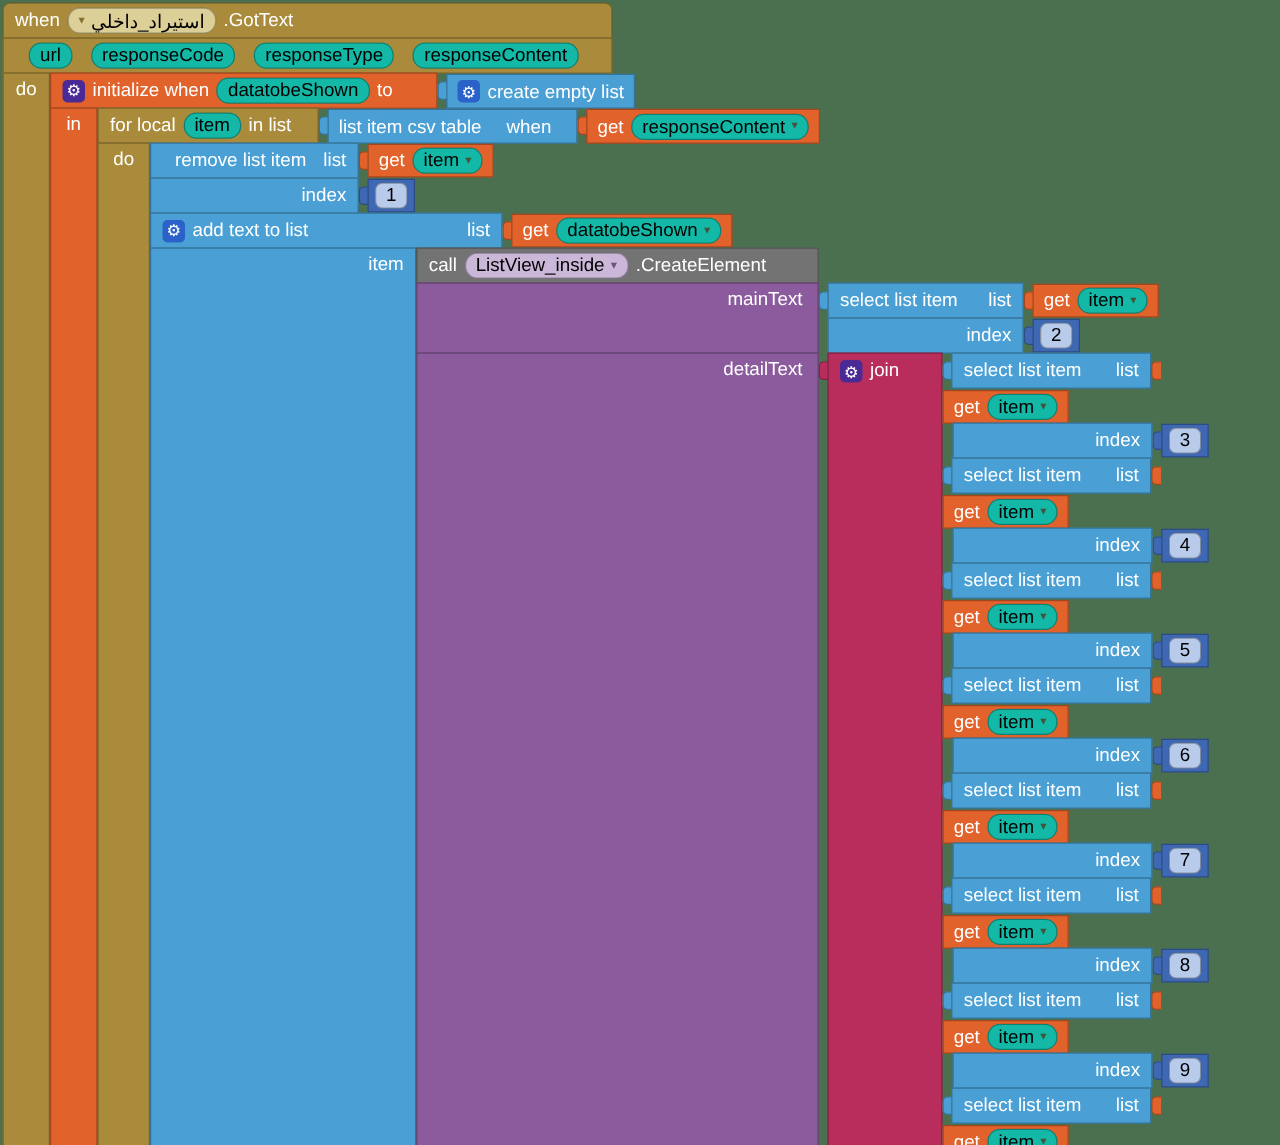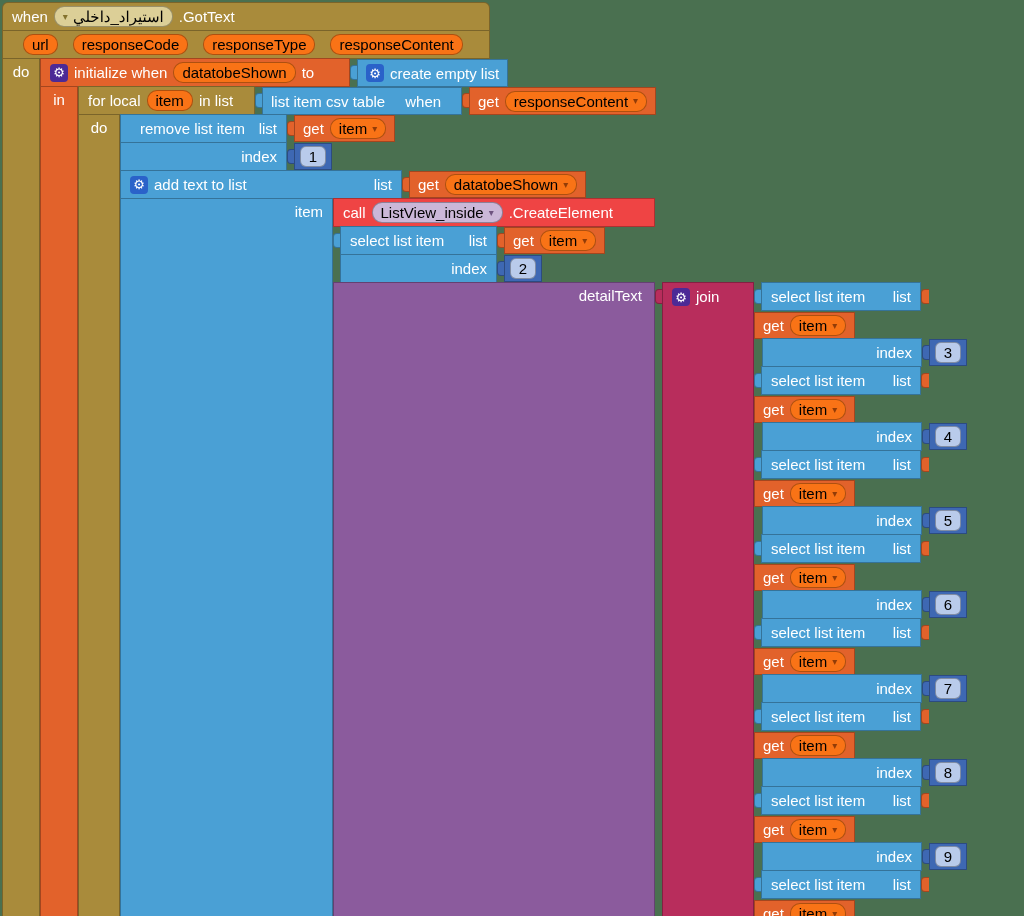--- a/index.html
+++ b/index.html
@@ -8,30 +8,30 @@
   .ws{position:absolute;left:2px;top:2px;}
   
   .rowS{display:flex;align-items:stretch;}
   .rowC{display:flex;align-items:flex-start;}
   .stack>*+*{margin-top:-1px;}
   
   .cell{box-sizing:border-box;border:1px solid rgba(0,0,0,.28);height:29px;
         display:flex;align-items:center;gap:6px;padding:0 9px;white-space:nowrap;flex:none;}
   .tall{height:auto;}
   .gold{background:#a98b3b;} .orange{background:#e2622b;} .blue{background:#4aa0d5;}
-  .purple{background:#ef4444;} .crimson{background:#b82d5c;} .math{background:#3e68b3;}
+  .purple{background:#737373;} .crimson{background:#b82d5c;} .math{background:#3e68b3;}
   .gutter{box-sizing:border-box;border:1px solid rgba(0,0,0,.28);flex:none;
           display:flex;justify-content:center;align-items:flex-start;padding-top:4px;}
   
   .vblk{box-sizing:border-box;height:27px;margin-top:1px;display:inline-flex;align-items:center;gap:6px;
         padding:0 8px;border:1px solid rgba(0,0,0,.28);white-space:nowrap;flex:none;}
   .plug{box-sizing:border-box;width:8px;height:15px;border-radius:4px 0 0 4px;flex:none;
         border:1px solid rgba(0,0,0,.28);border-right:none;margin-right:-1px;margin-top:7px;}
   
-  .pill{box-sizing:border-box;display:inline-flex;align-items:center;gap:5px;background:#f97316;
+  .pill{box-sizing:border-box;display:inline-flex;align-items:center;gap:5px;background:#14b8a6;
         border:1px solid rgba(0,0,0,.3);border-radius:10px;padding:0 8px;height:21px;color:#000;white-space:nowrap;}
   .khaki{background:#dccf97;} .lav{background:#cbb7d8;}
   .mathpill{background:#b9cbeb;border-radius:6px;justify-content:center;min-width:26px;padding:0 5px;}
   .dd{font-size:10px;line-height:1;color:rgba(90,30,0,.65);}
   .lav .dd{color:rgba(70,40,90,.7);} .khaki .dd{color:rgba(110,90,20,.8);}
   .gear{width:18px;height:18px;border-radius:4px;display:inline-flex;align-items:center;justify-content:center;
         font-size:13px;color:#fff;flex:none;}
   .gindigo{background:#4c2a96;} .gblue{background:#2a62c9;}
   .lbl{white-space:nowrap;}
   .spacer{flex:1;}
@@ -174,20 +174,23 @@
                         <div class="cell purple" style="width:322px;">
                           <span>call</span>
                           <span class="pill lav">
                             <span>ListView_inside</span>
                             <span class="dd">▾</span>
                           </span>
                           <span>.CreateElement</span>
                         </div>
 
                         <div class="rowS" style="margin-top:-1px;">
+                          <div class="pcell">
+                            <span>mainText</span>
+                          </div>
                           <span class="plug blue"></span>
                           <div>
                             <div class="rowC">
                               <div class="cell blue" style="width:157px;justify-content:space-between;">
                                 <span>select list item</span>
                                 <span>list</span>
                               </div>
                               <span class="plug orange"></span>
                               <div class="vblk orange">
                                 <span>get</span>

